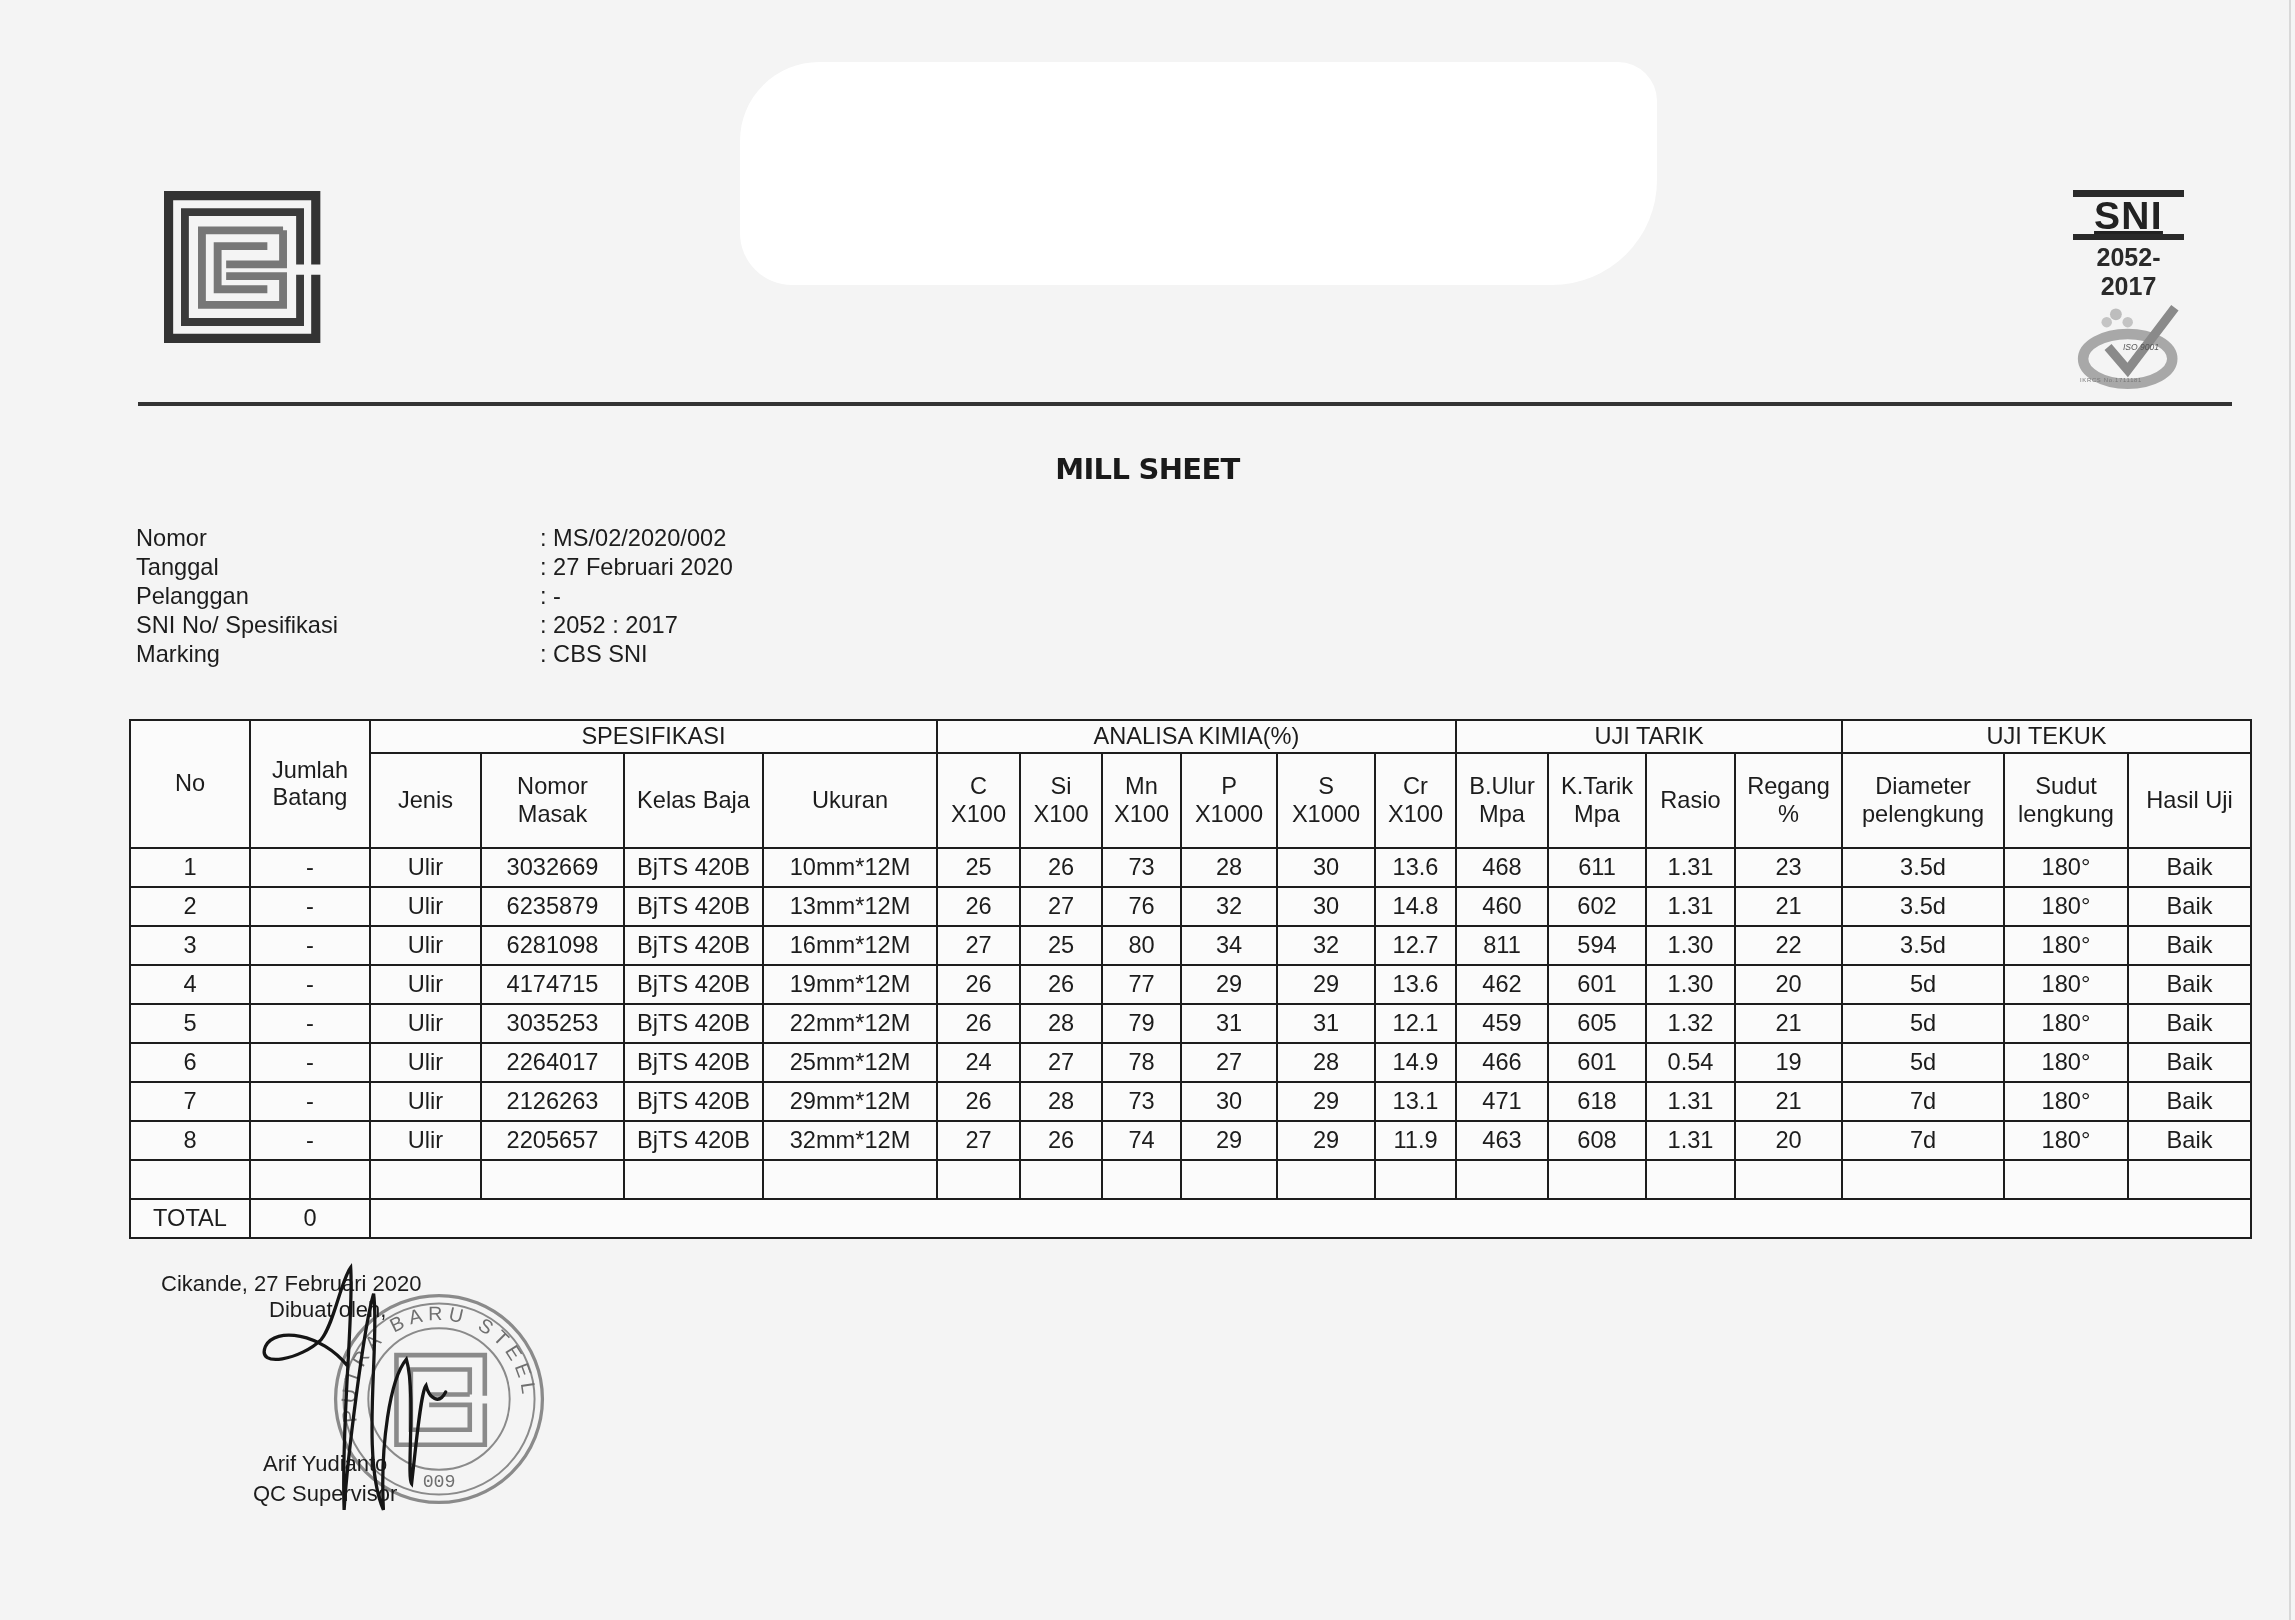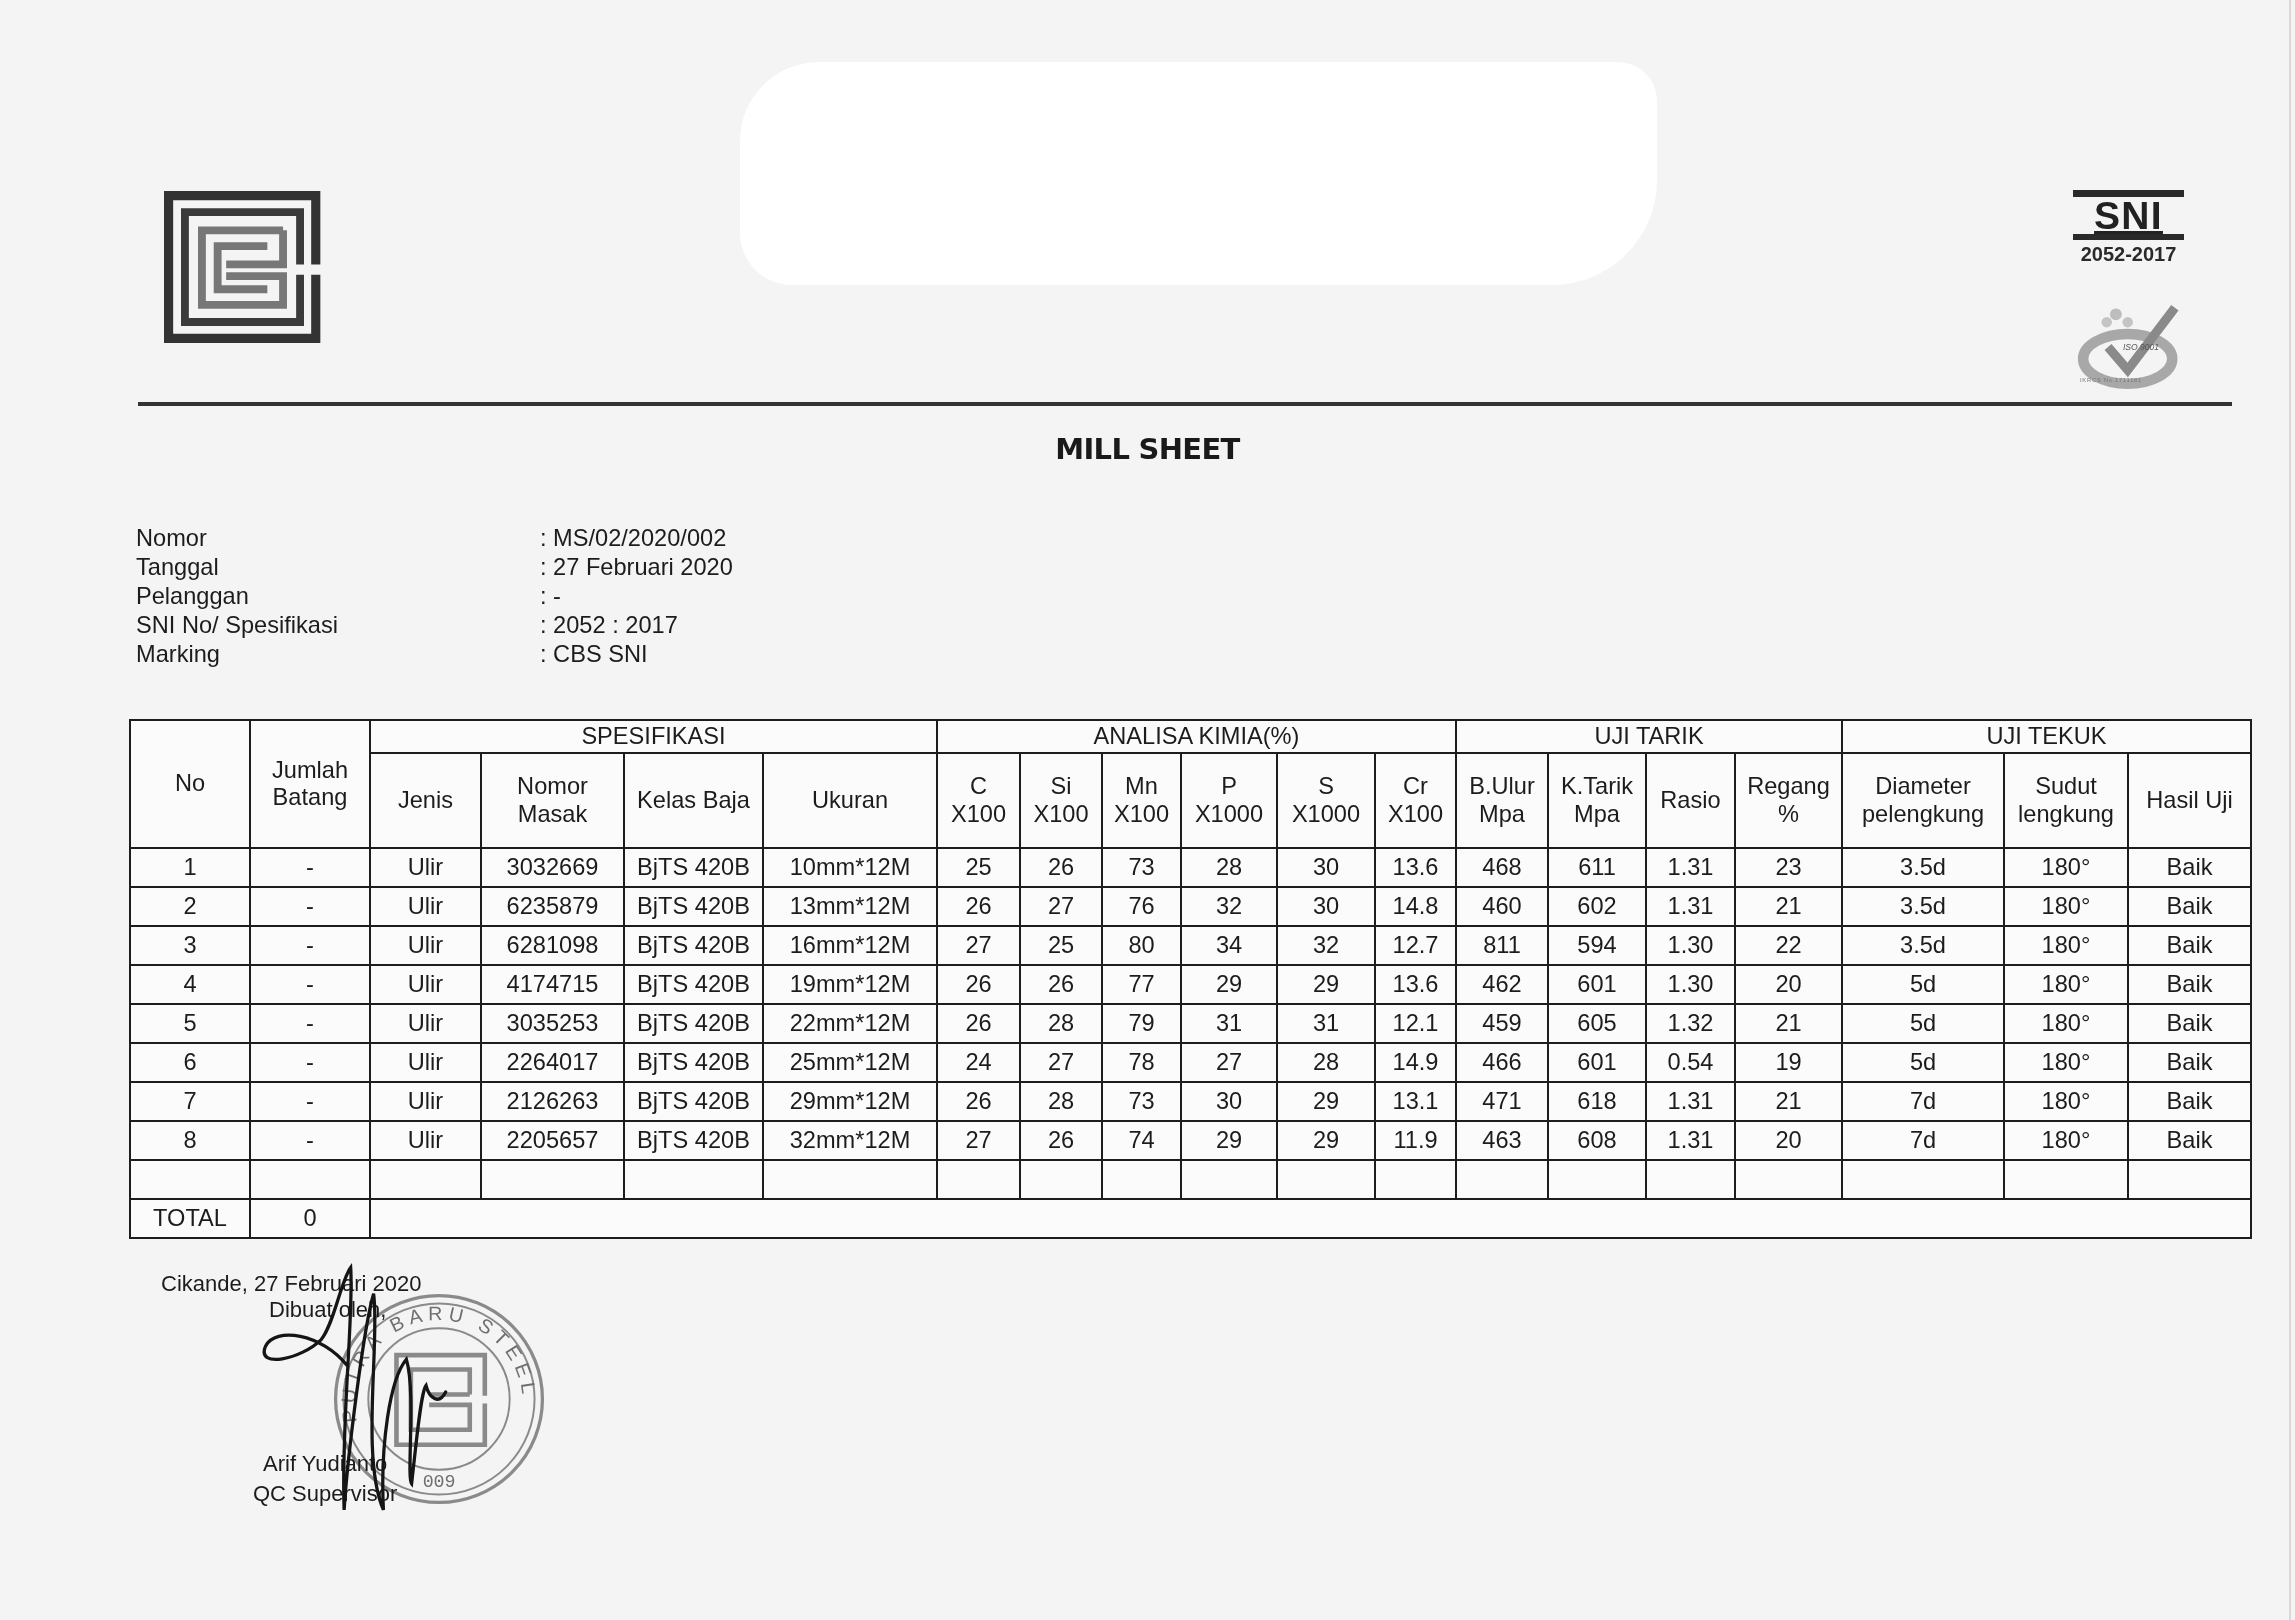--- a/index.html
+++ b/index.html
@@ -9,26 +9,26 @@
     font-family:"Liberation Sans", sans-serif; color:#1c1c1c;
   }
   .page-edge { position:absolute; right:3.9px; top:0; width:2px; height:1621px; background:#d8d8d8; }
   .redact { position:absolute; left:740px; top:62px; width:917px; height:223px; background:#ffffff; border-radius:79px 39px 105px 52px; }
   
   .logo { position:absolute; left:164px; top:191px; width:157px; height:152px; }
   
   .sni { position:absolute; left:2073px; top:190px; width:111px; }
   .sni-bar { height:6.6px; background:#2a2a2a; }
   .sni-text { font-weight:bold; font-size:39px; line-height:37px; text-align:center; letter-spacing:1.3px; color:#222;text-decoration:underline; }
-  .sni-num { font-weight:bold; font-size:20px; text-align:center; margin-top:2.6px; color:#2a2a2a; }
+  .sni-num { font-weight:bold; font-size:25px; text-align:center; margin-top:2.6px; color:#2a2a2a; }
   .iso { position:absolute; left:2070px; top:288px; width:118px; height:105px; }
   .iso-label { position:absolute; left:2123px; top:342px; font-size:8.5px; font-style:italic; font-weight:normal; color:#555;text-align:center; }
   .iso-sub { position:absolute; left:2080px; top:377px; font-size:5.9px; color:#777; letter-spacing:0.7px; }
   .hr { position:absolute; left:138px; top:402px; width:2094px; height:3.9px; background:#333; }
-  .title { position:absolute; left:0; width:2295px; top:432px; text-align:center; font-family:"DejaVu Sans", sans-serif; font-weight:bold; font-size:29px; letter-spacing:-0.7px; color:#1a1a1a; }
+  .title { position:absolute; left:0; width:2295px; top:452px; text-align:center; font-family:"DejaVu Sans", sans-serif; font-weight:bold; font-size:29px; letter-spacing:-0.7px; color:#1a1a1a; }
   .info { position:absolute; left:136px; top:524px; font-size:23.6px; line-height:29px; }
   .info-row { display:flex; }
   .info-label { width:404px; }
   .info-val { }
   
   table.ms { position:absolute; left:129px; top:719px; border-collapse:collapse; table-layout:fixed; font-size:23.6px; }
   table.ms td, table.ms th { border:2.6px solid #1d1d1d; text-align:center; padding:0; font-weight:normal; background:#fbfbfb; line-height:27.5px; }
   table.ms th { vertical-align:middle; }
   .grp { height:33px; }
   .hdr { height:95px; }

